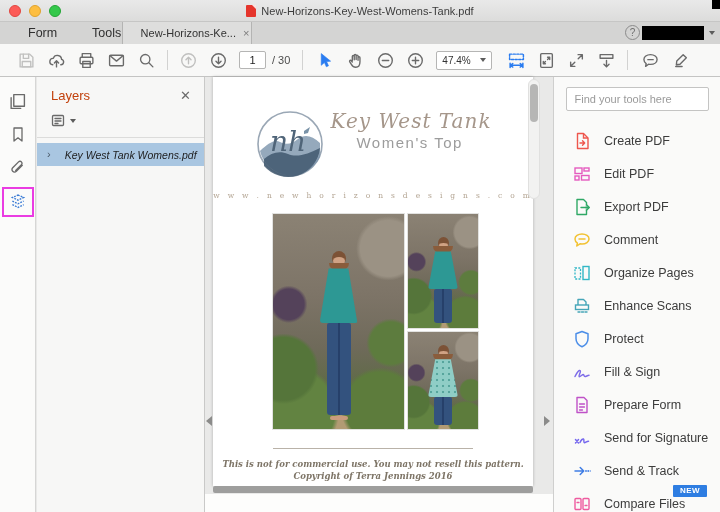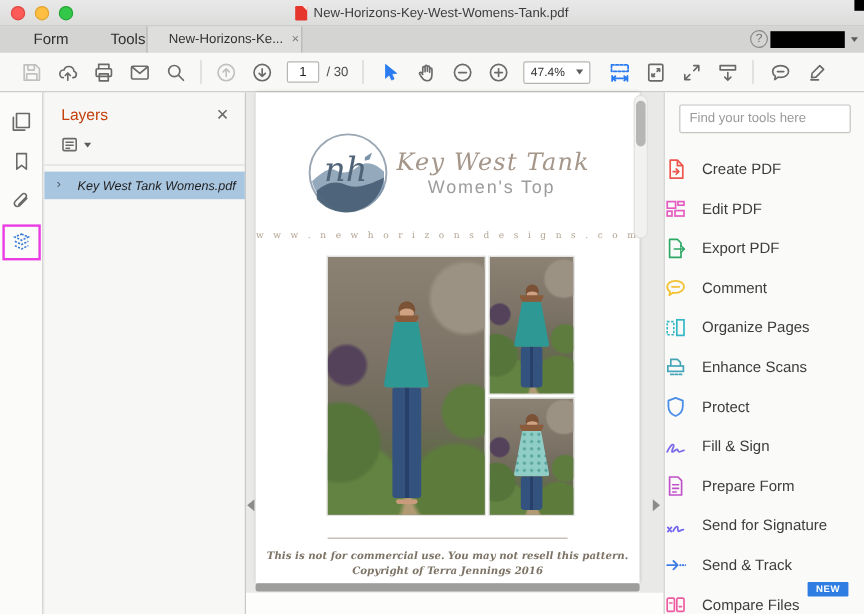--- a/index.html
+++ b/index.html
@@ -69,21 +69,21 @@
   #layer-row .chev { color:#4a5a68; font-size:11px; margin:0 0 1px 10px; }
   #layer-row .lbl { font-size:10.5px; font-style:italic; color:#1e1e1e; margin-left:14px; white-space:nowrap; }
 
   
   #docpane { position:absolute; left:205px; top:77px; width:348px; bottom:0; background:#e9e9e8; }
   #pdf-page { position:absolute; left:8px; top:0; width:320px; height:409px; background:#fff;
     box-shadow:0 0 3px rgba(0,0,0,.25); overflow:hidden; }
 
   #logo-row { margin-top:32px; display:flex; justify-content:center; align-items:flex-start; gap:4px; }
   #logo-circle { width:72px; height:70px; flex:none; }
-  #logo-text { margin-top:14px; }
+  #logo-text { }
   #script-title { font-family:"DejaVu Serif",serif; font-style:italic; font-size:20px; color:#a5968a; letter-spacing:1px; }
   #doc-subtitle { font-size:15px; color:#9c9c9c; letter-spacing:1.5px; margin:1px 0 0 26px; }
   #website { text-align:center; margin-top:12px; font-family:"DejaVu Serif",serif; font-size:7.5px; letter-spacing:2.8px; color:#b3a492; }
 
   #photo-grid { margin:13px 0 0 59px; width:207px; display:grid; grid-template-columns:133px 72px; grid-template-rows:116px 99px; gap:2px; }
   .photo { position:relative; overflow:hidden; border:1px solid #e2e2e0; }
   #photo-main { grid-row:1 / span 2; height:217px; }
   .rockbg { position:absolute; inset:0;
     background:
       radial-gradient(circle at 12% 42%, #54425a 0 9%, transparent 11%),
@@ -119,21 +119,21 @@
   #vscroll-thumb { position:absolute; left:1px; top:4px; width:8px; height:38px; background:#b6b6b5; border-radius:4px; }
   #hscroll-thumb { position:absolute; left:8px; top:409px; width:320px; height:7px; background:#9e9e9d; border-radius:2px; }
   #bottom-strip { position:absolute; left:0; right:0; top:417px; bottom:0; background:#fdfdfc; }
 
   
   #rightpanel { position:absolute; left:553px; top:77px; width:167px; bottom:0; background:#fafaf9; border-left:1px solid #cfcfce; }
   #tool-search { display:block; margin:10px auto 13px; width:143px; height:24px; border:1px solid #c4c4c3; border-radius:2px;
     background:#fff; font-size:11px; color:#444; padding:0 8px; font-family:"Liberation Sans",sans-serif; }
   #tool-search::placeholder { color:#9a9a9a; }
   #tool-list { margin-top:13px; }
-  .tool-row { height:33px; display:flex; align-items:center; gap:13px; position:relative; }
+  .tool-row { height:33px; display:flex; align-items:center; padding-left:19px; gap:13px; position:relative; }
   .tool-row .lbl { font-size:12.5px; color:#3c3c3c; white-space:nowrap; }
   .tico { width:18px; height:18px; flex:none; }
   #new-badge { position:absolute; right:13px; top:408px; width:34px; height:12px; background:#2e7de2; color:#fff;
     font-size:8px; font-weight:bold; letter-spacing:.5px; text-align:center; line-height:12px; border-radius:1px; }
 </style>
 </head>
 <body>
 
 <div id="titlebar">
   <div class="lights">

